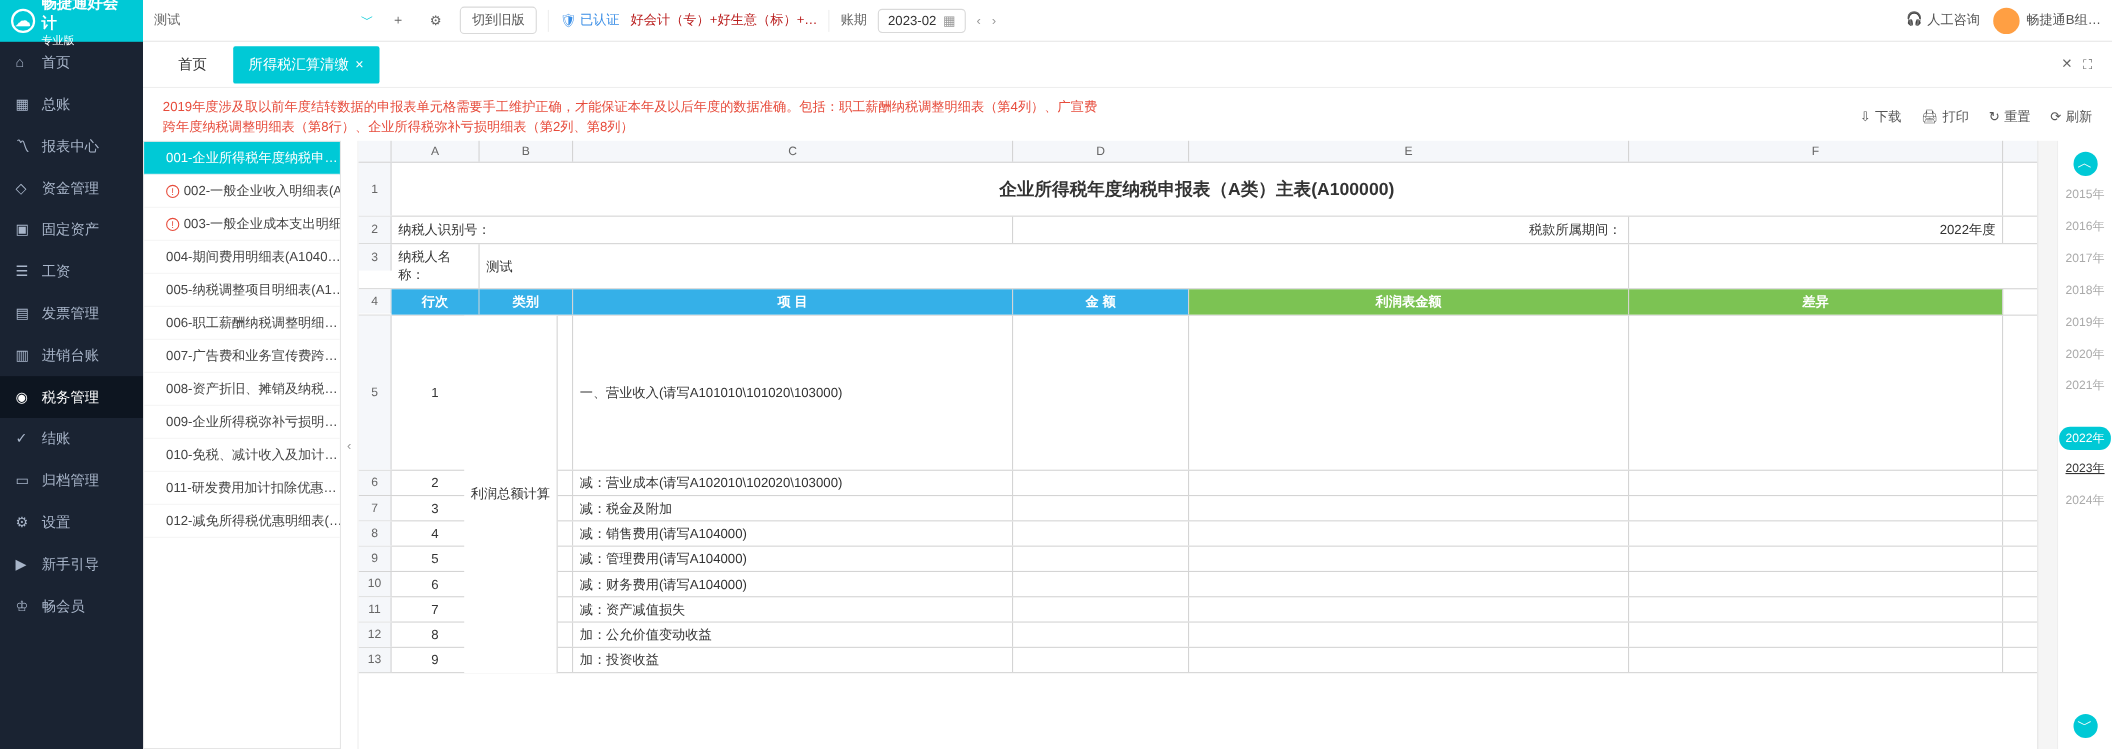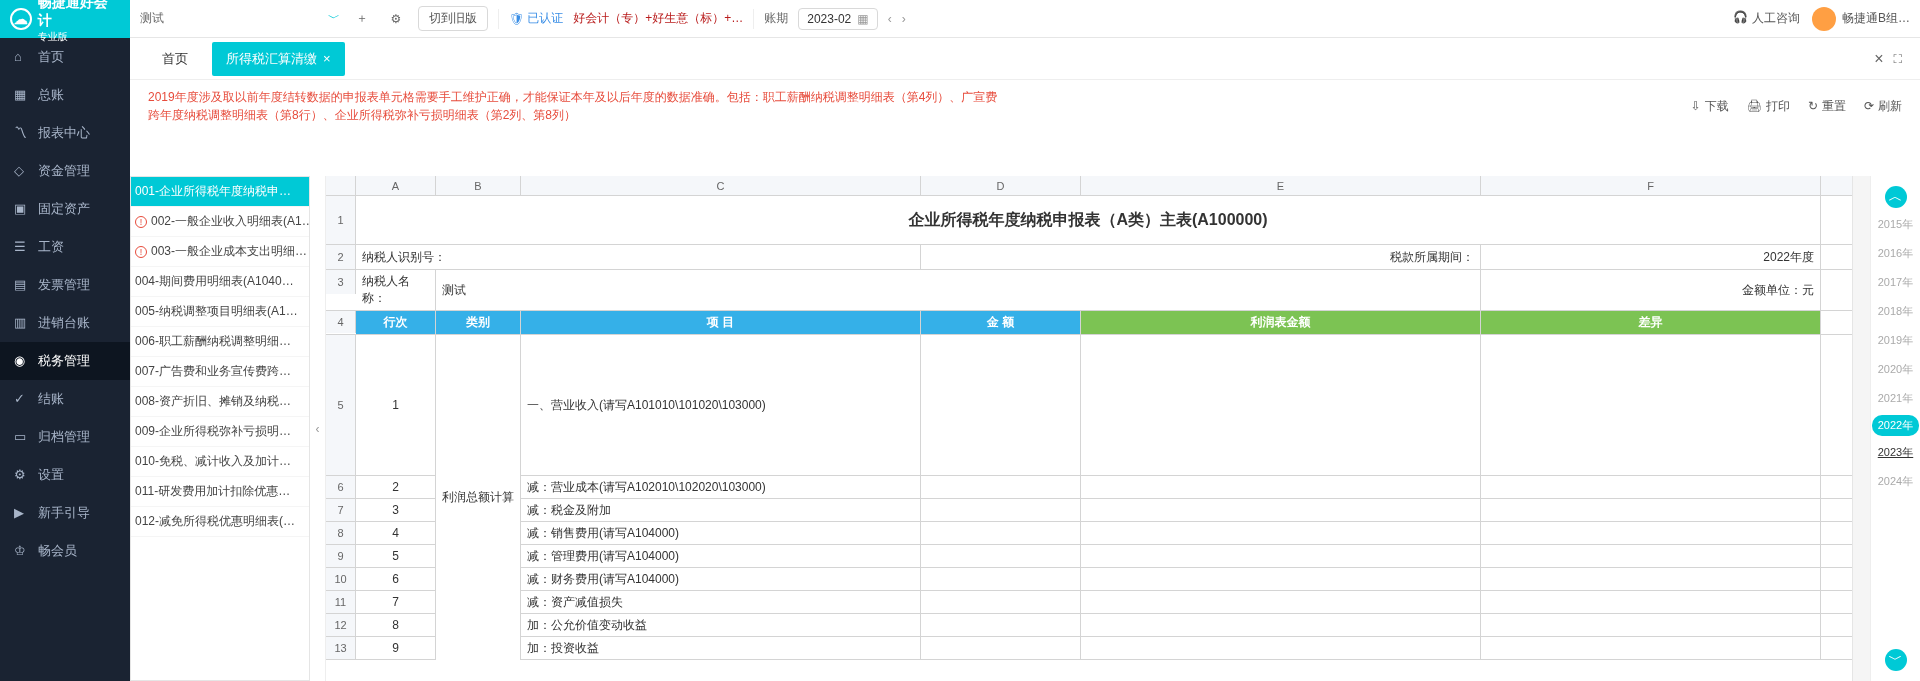--- a/index.html
+++ b/index.html
@@ -29,31 +29,31 @@
 .topbar-right { margin-left: auto; display: flex; align-items: center; gap: 12px; }
 .user { display: flex; align-items: center; gap: 6px; color: #555; }
 .avatar { width: 24px; height: 24px; border-radius: 50%; background: #ff9f43; }
 
 .tabs-row { height: 42px; display: flex; align-items: center; padding: 0 18px; gap: 10px; border-bottom: 1px solid #eee; }
 .tab { padding: 8px 14px; cursor: pointer; font-size: 13px; color: #333; }
 .tab.active { background: #00c9d6; color: #fff; border-radius: 2px; display: flex; align-items: center; gap: 6px; }
 .tab-close { cursor: pointer; }
 .tabs-right { margin-left: auto; display: flex; align-items: center; gap: 10px; }
 
-.content { flex: 1; display: flex; flex-direction: column; min-height: 0; gap: 48px; }
+.content { flex: 1; display: flex; flex-direction: column; min-height: 0; }
 .warning-row { display: flex; align-items: center; padding: 8px 18px 4px; }
 .warning-text { color: #e74c3c; font-size: 12px; max-width: 850px; line-height: 1.5; }
 .actions { margin-left: auto; display: flex; gap: 18px; }
 .action-btn { display: flex; align-items: center; gap: 4px; cursor: pointer; color: #555; }
 
 .body-row { flex: 1; display: flex; min-height: 0; }
 
 
 .form-list { width: 180px; border: 1px solid #e5e5e5; display: flex; flex-direction: column; }
-.form-list-item { padding: 6px 4px; cursor: pointer; font-size: 12px; color: #444; border-bottom: 1px solid #f5f5f5; white-space: nowrap; overflow: hidden; text-overflow: ellipsis; display: flex; align-items: center; gap: 4px; }
+.form-list-item { padding: 6px 20px; cursor: pointer; font-size: 12px; color: #444; border-bottom: 1px solid #f5f5f5; white-space: nowrap; overflow: hidden; text-overflow: ellipsis; display: flex; align-items: center; gap: 4px; }
 .form-list-item.selected { background: #00c9d6; color: #fff; }
 .form-alert { width: 12px; height: 12px; border-radius: 50%; border: 1px solid #e74c3c; color: #e74c3c; font-size: 9px; display: flex; align-items: center; justify-content: center; flex-shrink: 0; }
 .collapse-handle { width: 16px; display: flex; align-items: center; justify-content: center; cursor: pointer; color: #999; border-right: 1px solid #eee; }
 
 
 .sheet-wrap { flex: 1; display: flex; flex-direction: column; min-width: 0; position: relative; }
 .col-headers { display: flex; background: #f5f7fa; border-bottom: 1px solid #d4d4d4; height: 20px; font-size: 11px; color: #666; }
 .corner { width: 30px; border-right: 1px solid #d4d4d4; }
 .col-h { border-right: 1px solid #d4d4d4; display: flex; align-items: center; justify-content: center; }
 .sheet-body { flex: 1; overflow: auto; }
@@ -61,21 +61,21 @@
 .row-h { width: 30px; background: #f5f7fa; border-right: 1px solid #d4d4d4; display: flex; align-items: center; justify-content: center; font-size: 11px; color: #666; }
 .cell { border-right: 1px solid #d4d4d4; padding: 3px 6px; display: flex; align-items: center; font-size: 12px; overflow: hidden; }
 .title-cell { justify-content: center; font-size: 16px; font-weight: bold; height: 48px; }
 .hcell { background: #35b0e8; color: #fff; justify-content: center; font-weight: bold; }
 .hcell.green { background: #7cc353; }
 
 
 .year-rail { width: 50px; background: #fff; border-left: 1px solid #eee; display: flex; flex-direction: column; align-items: center; padding: 10px 0; gap: 4px; }
 .rail-btn { width: 22px; height: 22px; border-radius: 50%; background: #00c9d6; color: #fff; display: flex; align-items: center; justify-content: center; cursor: pointer; font-size: 14px; }
 .year-item { font-size: 11px; color: #aaa; padding: 5px 0; cursor: pointer; }
-.year-item.active { background: #00c9d6; color: #fff; border-radius: 10px; padding: 3px 6px; }
+.year-item.active { background: #00c9d6; color: #fff; border-radius: 10px; padding: 3px 6px; margin-top: 21px; }
 .year-item.near { color: #333; text-decoration: underline; }
 
 
 .cA { width: 80px; }
 .cB { width: 85px; }
 .cC { width: 400px; }
 .cD { width: 160px; }
 .cE { width: 400px; }
 .cF { width: 340px; }
 </style>
@@ -285,21 +285,20 @@
               <div class="srow">
                 <div class="row-h" style="height: 24px;">2</div>
                 <div class="cell cA" style="width:565px">纳税人识别号：</div>
                 <div class="cell" style="width:560px;justify-content:flex-end">税款所属期间：</div>
                 <div class="cell cF" style="justify-content:flex-end">2022年度</div>
               </div>
               <div class="srow">
                 <div class="row-h" style="height: 24px;">3</div>
                 <div class="cell cA">纳税人名称：</div>
                 <div class="cell" style="width:1045px">测试</div>
-                <div class="cell cF" style="justify-content:flex-end">金额单位：元</div>
               </div>
               <div class="srow">
                 <div class="row-h" style="height: 22px;">4</div>
                 <div class="cell hcell cA">行次</div>
                 <div class="cell hcell cB">类别</div>
                 <div class="cell hcell cC">项       目</div>
                 <div class="cell hcell cD">金       额</div>
                 <div class="cell hcell green cE">利润表金额</div>
                 <div class="cell hcell green cF">差异</div>
               </div>
@@ -378,21 +377,21 @@
                 </div>
                 <div class="srow">
                   <div class="row-h" style="height: 22px;">13</div>
                   <div class="cell cA" style="height:22px;justify-content:center">9</div>
                   <div class="cell cB" style="height:22px"></div>
                   <div class="cell cC" style="height:22px">加：投资收益</div>
                   <div class="cell cD" style="height:22px"></div>
                   <div class="cell cE" style="height:22px"></div>
                   <div class="cell cF" style="height:22px"></div>
                 </div>
-                <div style="position: absolute; left: 110px; top: 0px; width: 85px; height: 100%; background: rgb(255, 255, 255); border-right: 1px solid rgb(212, 212, 212); display: flex; align-items: center; justify-content: center; writing-mode: horizontal-tb; font-size: 12px;">利润总额计算</div>
+                <div style="position: absolute; left: 96px; top: 0px; width: 85px; height: 100%; background: rgb(255, 255, 255); border-right: 1px solid rgb(212, 212, 212); display: flex; align-items: center; justify-content: center; writing-mode: horizontal-tb; font-size: 12px;">利润总额计算</div>
               </div>
             </div>
         </div>
 
         <div style="width:18px;background:#f5f5f5;border-left:1px solid #e5e5e5"></div>
         <div class="year-rail">
           <div class="rail-btn">︿</div>
           <div id="years" style="display:flex;flex-direction:column;align-items:center;gap:4px;flex:1">
               <div class="year-item">2015年</div>
               <div class="year-item">2016年</div>

